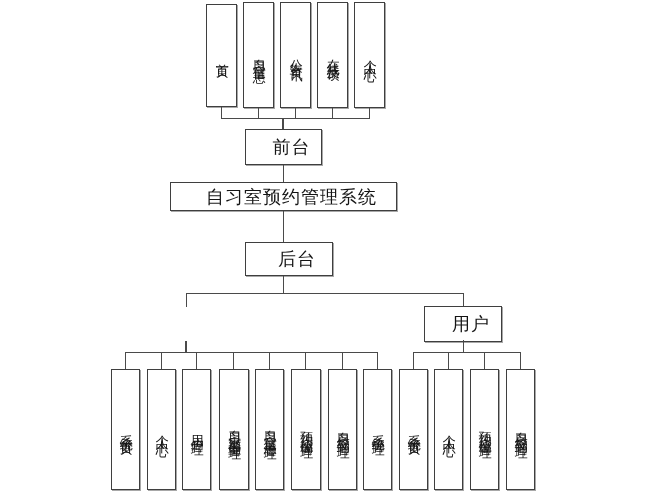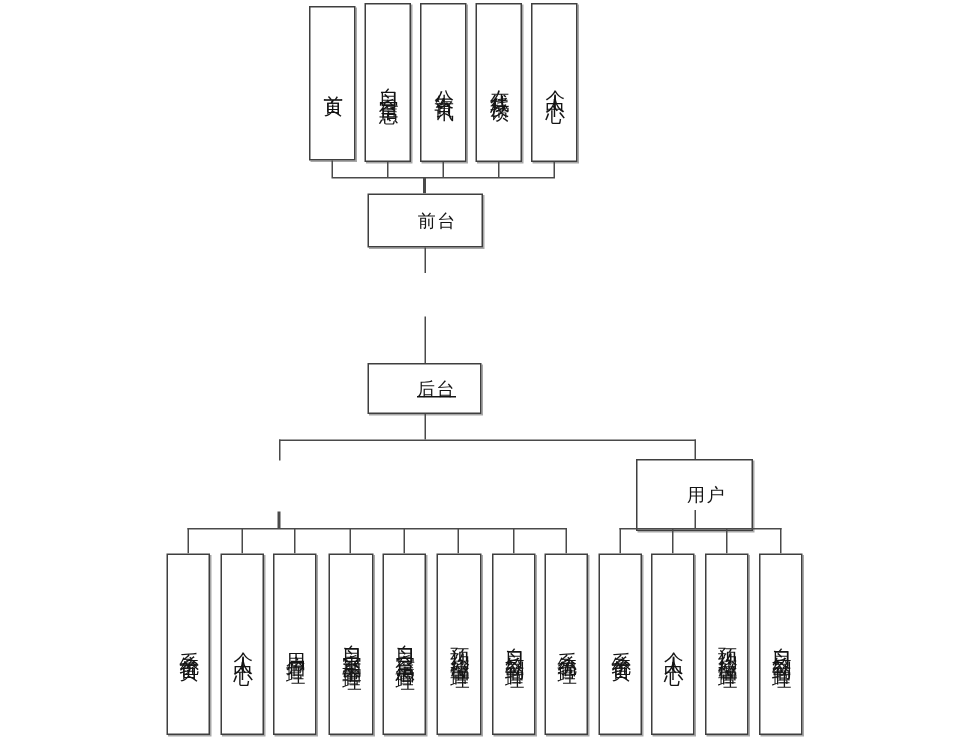--- a/index.html
+++ b/index.html
@@ -6,21 +6,21 @@
   .stage {
     position:relative; width:648px; height:494px; background:#ffffff;
     font-family:"Liberation Serif","DejaVu Serif",serif; color:#141414;
     overflow:hidden;
   }
   .box {
     position:absolute; background:#ffffff; box-sizing:border-box;
     border:1px solid #3f3f3f; box-shadow:1px 1px 0 #a8a8a8;
     display:flex; align-items:center; justify-content:center;
   }
-  .hbox { font-size:12px; letter-spacing:1px; white-space:nowrap;padding-left:16px; }
+  .hbox { font-size:18px; letter-spacing:1px; white-space:nowrap;padding-left:16px; }
   .vbox span {
     writing-mode:vertical-rl; text-orientation:upright;
     font-size:13px; letter-spacing:3px; line-height:1.1;
   }
   .line { position:absolute; background:#4a4a4a; }
 </style>
 </head>
 <body>
 
 <div class="stage">
@@ -48,33 +48,36 @@
   <div class="line" style="left:369px; top:108px; width:1px; height:10px;"></div>
   <div class="line" style="left:221px; top:118px; width:149px; height:1px;"></div>
   <div class="line" style="left:282px; top:118px; width:2px; height:11px;"></div>
 
   <div class="box hbox" style="left:245px; top:129px; width:77px; height:36px;">
     <span>前台</span>
   </div>
 
   <div class="line" style="left:283px; top:165px; width:1px; height:17px;"></div>
 
+  <div class="box hbox" style="left:170px; top:182px; width:227px; height:29px;">
+    <span>自习室预约管理系统</span>
+  </div>
 
   <div class="line" style="left:283px; top:211px; width:1px; height:31px;"></div>
 
-  <div class="box hbox" style="left:245px; top:242px; width:76px; height:34px;text-decoration:underline;">
+  <div class="box hbox" style="left:245px; top:242px; width:88px; height:34px;">
     <span>后台</span>
   </div>
 
   <div class="line" style="left:283px; top:276px; width:1px; height:17px;"></div>
   <div class="line" style="left:186px; top:293px; width:278px; height:1px;"></div>
   <div class="line" style="left:186px; top:293px; width:1px; height:14px;"></div>
   <div class="line" style="left:463px; top:293px; width:1px; height:13px;"></div>
 
-  <div class="box hbox" style="left:424px; top:306px; width:78px; height:48px;">
+  <div class="box hbox" style="left:424px; top:306px; width:78px; height:36px;">
     <span>用户</span>
   </div>
 
   <div class="line" style="left:185px; top:341px; width:2px; height:11px;"></div>
   <div class="line" style="left:125px; top:352px; width:253px; height:1px;"></div>
   <div class="line" style="left:125px; top:352px; width:1px; height:17px;"></div>
   <div class="line" style="left:161px; top:352px; width:1px; height:17px;"></div>
   <div class="line" style="left:196px; top:352px; width:1px; height:17px;"></div>
   <div class="line" style="left:233px; top:352px; width:1px; height:17px;"></div>
   <div class="line" style="left:269px; top:352px; width:1px; height:17px;"></div>

